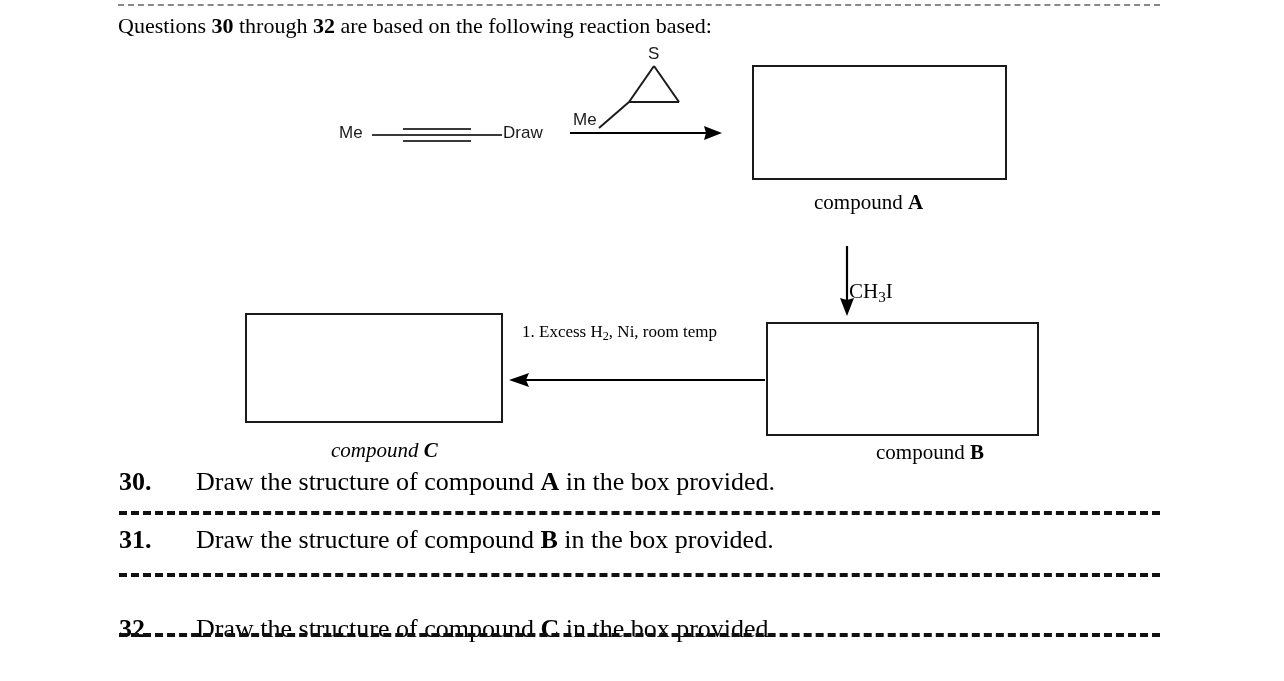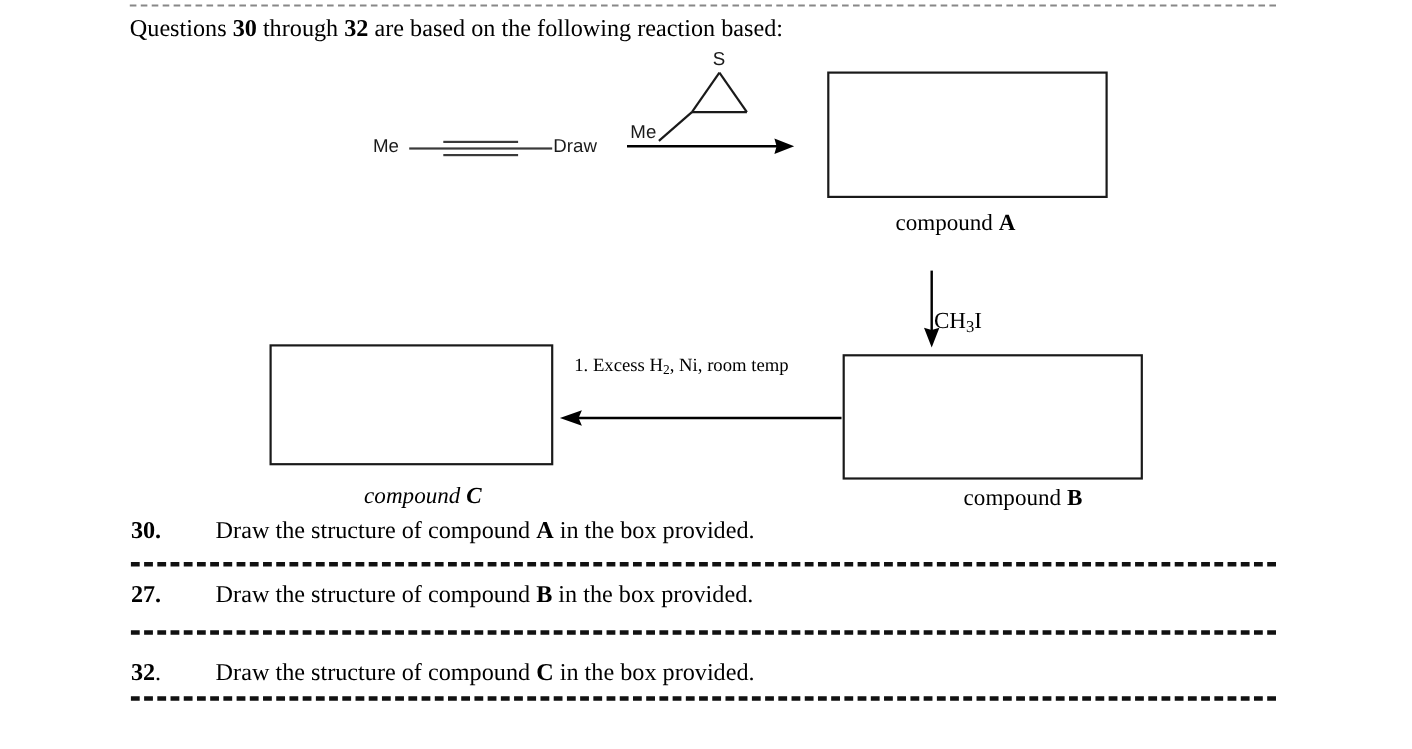--- a/index.html
+++ b/index.html
@@ -145,27 +145,27 @@
     font-size: 17px;
     line-height: 23px;
     white-space: nowrap;
   }
   sub { font-size: 0.72em; vertical-align: -0.28em; }
 
   
   .question {
     position: absolute;
     left: 119px;
-    font-size: 22px;
+    font-size: 26px;
     line-height: 26px;
     white-space: nowrap;
   }
   .q30 { top: 469px; }
   .q31 { top: 527px; }
-  .q32 { top: 598px; }
+  .q32 { top: 616px; }
   .q-num {
     display: inline-block;
     width: 77px;
     font-weight: bold;
   }
   .q-num .dot-regular { font-weight: normal; }
   .q-text b { font-weight: bold; }
 </style>
 </head>
 <body>
@@ -239,21 +239,21 @@
   <div class="box-caption cap-c">
     <span>compound </span><b>C</b>
   </div>
 
   <div class="question q30">
     <span class="q-num"><span>30</span><span>.</span></span><span class="q-text"><span>Draw the structure of compound </span><b>A</b><span> in the box provided.</span></span>
   </div>
   <div class="rule rule-30"></div>
 
   <div class="question q31">
-    <span class="q-num"><span>27</span><span>.</span></span><span class="q-text"><span>Draw the structure of compound </span><b>B</b><span> in the box provided.</span></span>
+    <span class="q-num"><span>31</span><span>.</span></span><span class="q-text"><span>Draw the structure of compound </span><b>B</b><span> in the box provided.</span></span>
   </div>
   <div class="rule rule-31"></div>
 
   <div class="question q32">
     <span class="q-num"><span>32</span><span class="dot-regular">.</span></span><span class="q-text"><span>Draw the structure of compound </span><b>C</b><span> in the box provided.</span></span>
   </div>
   <div class="rule rule-32"></div>
 
 </div>
 

